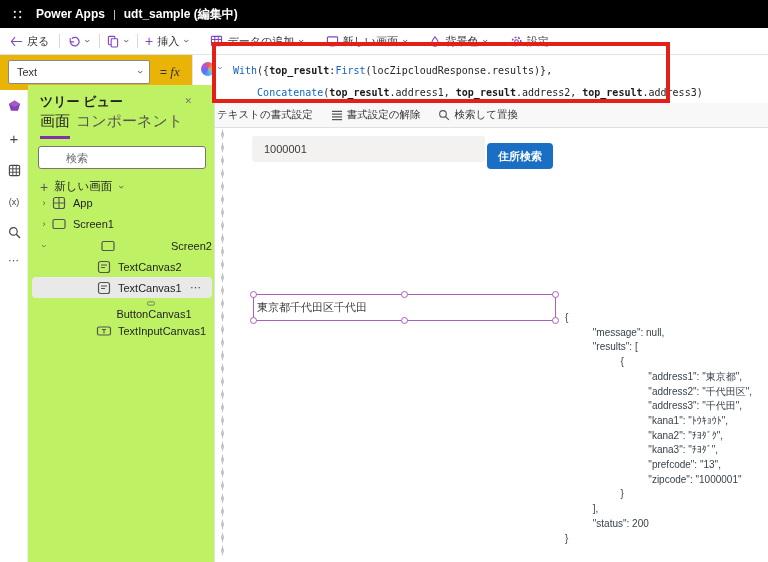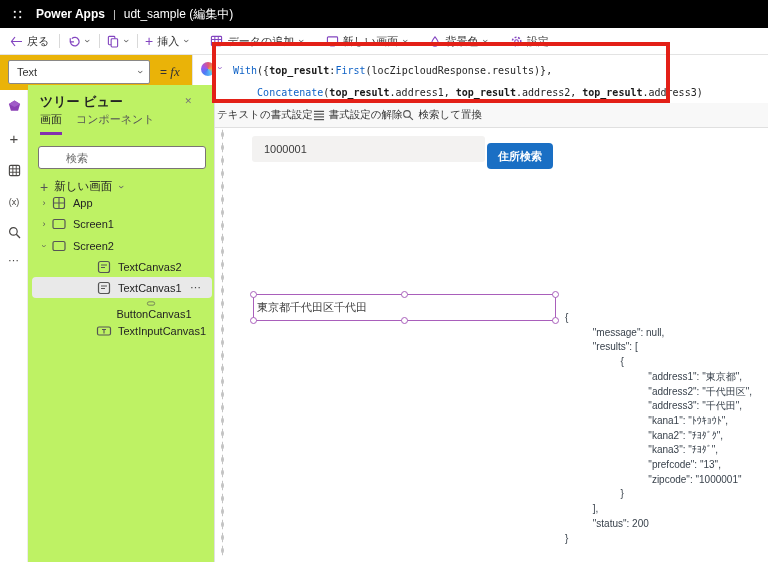--- a/index.html
+++ b/index.html
@@ -7,21 +7,21 @@
     font-family:"Liberation Sans", sans-serif; }
 
   
   .header { position:absolute; left:0; top:0; width:768px; height:28px; background:#000;
     display:flex; align-items:center; color:#fff; }
   .waffle { width:13px; height:13px; margin:0 12px 0 11px;
     background-image:radial-gradient(#fff 1.1px, transparent 1.3px);
     background-size:5.5px 5.5px; background-position:1px 1px; }
   .brand { font-size:12px; font-weight:bold; }
   .hsep { margin:0 8px; font-size:11px; color:#cfcfcf; }
-  .doc { font-size:12px; font-weight:normal; }
+  .doc { font-size:12px; font-weight:bold; }
 
   
   .cmdbar { position:absolute; left:0; top:28px; width:768px; height:27px; background:#fff;
     border-bottom:1px solid #e3e3e3; display:flex; align-items:center; font-size:11px; color:#333;
     padding-left:10px; }
   .cmd { display:flex; align-items:center; gap:4px; margin-right:7px; white-space:nowrap; }
   .cmd svg { display:block; }
   .vdiv { width:1px; height:14px; background:#d9d9d9; margin:0 7px 0 3px; }
   .chev { display:inline-block; transform:rotate(90deg); font-size:10px; color:#666;
     line-height:1; margin-left:1px; }
@@ -46,21 +46,21 @@
   .formula { position:absolute; left:40px; top:5px; font-family:"DejaVu Sans Mono", monospace;
     font-size:10px; line-height:22px; white-space:pre; color:#242424; }
   .formula .fn { color:#0f62c6; }
   .formula .var { font-weight:bold; color:#1a1a1a; }
   .formula .id { color:#242424; }
   .formula .p { color:#242424; }
   .indent-guide { position:absolute; left:52px; top:75px; width:1px; height:13px; background:#d4d4d4; }
 
   .fx-footer { position:absolute; left:192px; top:103px; width:576px; height:25px; background:#f8f8f8;
     border-bottom:1px solid #e0e0e0; border-left:1px solid #e9e9e9; display:flex; align-items:center;
-    padding-left:8px; font-size:10.5px; color:#333; }
+    gap:18px; padding-left:8px; font-size:10.5px; color:#333; }
   .ftool { display:flex; align-items:center; gap:4px; }
   .ftool svg { display:block; }
 
   
   .redbox { position:absolute; left:212px; top:42px; width:458px; height:61px;
     border:4px solid #e32017; z-index:60; pointer-events:none; }
 
   
   .rail { position:absolute; left:0; top:90px; width:28px; height:472px; background:#fff;
     border-right:1px solid #ececec; }
@@ -68,21 +68,21 @@
     align-items:center; justify-content:center; color:#484644; }
   .rail-xvar { font-size:9px; color:#484644; }
   .rail-more { font-size:11px; letter-spacing:1px; color:#484644; }
   .rail-plus { font-size:15px; color:#484644; }
 
   
   .treepanel { position:absolute; left:28px; top:85px; width:187px; height:477px; background:#bef264;
     border-right:1px solid #e0e0e0; }
   .tp-title { position:absolute; left:12px; top:8px; font-size:13px; font-weight:bold; color:#242424; }
   .tp-close { position:absolute; right:22px; top:11px; font-size:9px; color:#777; }
-  .tp-tab { position:absolute; top:24px; font-size:11px; color:#555; padding:3px 0 5px 0; }
+  .tp-tab { position:absolute; top:24px; font-size:15px; color:#555; padding:3px 0 5px 0; }
   .tp-tab.active { color:#242424; border-bottom:3px solid #8330ad; }
   .tab-screens { left:12px; }
   .tab-components { left:48px; }
   .tp-search { position:absolute; left:10px; top:61px; width:168px; height:23px;
     border:1px solid #7a7574; border-radius:3px; background:#fff; display:flex; align-items:center;
     padding:0 22px; gap:5px; }
   .tp-search input { border:none; outline:none; width:120px; font-size:11px;
     font-family:"Liberation Sans",sans-serif; color:#333; }
   .tp-search input::placeholder { color:#666; }
   .tp-new { position:absolute; left:12px; top:94px; display:flex; align-items:center; gap:6px;
@@ -294,21 +294,21 @@
       </svg>
     <span>App</span>
   </div>
   <div class="trow" style="top:128px;">
     <span class="tchev">›</span>
     <svg class="ticon" viewBox="0 0 16 16">
         <rect x="2" y="3.5" width="12" height="9" rx="1.5" stroke="#555" stroke-width="1.2" fill="none"></rect>
       </svg>
     <span>Screen1</span>
   </div>
-  <div class="trow" style="top:150px;">
+  <div class="trow" style="top:150px;justify-content:space-between;">
     <span class="tchev down">›</span>
     <svg class="ticon" viewBox="0 0 16 16">
         <rect x="2" y="3.5" width="12" height="9" rx="1.5" stroke="#555" stroke-width="1.2" fill="none"></rect>
       </svg>
     <span>Screen2</span>
   </div>
   <div class="trow child" style="top:171px;">
     <svg class="ticon" viewBox="0 0 16 16">
         <rect x="2.5" y="2.5" width="11" height="11" rx="2" stroke="#555" stroke-width="1.2" fill="none"></rect>
         <path d="M5 6 H11 M5 8.5 H9" stroke="#555" stroke-width="1.1"></path>

